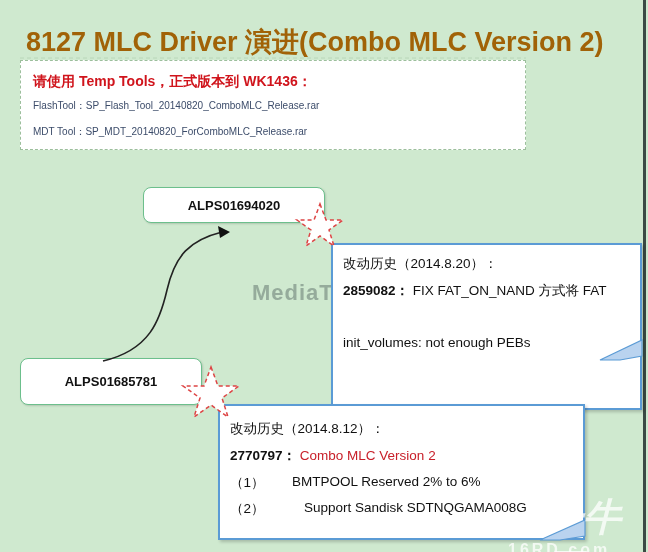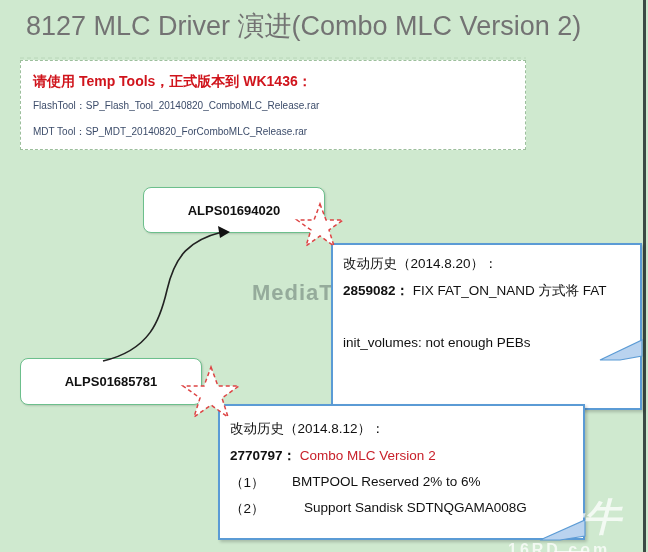--- a/index.html
+++ b/index.html
@@ -1,18 +1,18 @@
 <!DOCTYPE html>
 <html><head>
 <meta charset="utf-8">
 <style>
   html,body{margin:0;padding:0;}
   body{width:648px;height:552px;position:relative;overflow:hidden;background:#cfe9cf;font-family:"Liberation Sans","DejaVu Sans",sans-serif;}
   .frame-right{position:absolute;left:643px;top:0;width:3px;height:552px;background:#3a4a44;}
-  .title{position:absolute;left:26px;top:8px;font-size:27px;color:#737373;font-weight:normal;letter-spacing:0px;white-space:nowrap;}
+  .title{position:absolute;left:26px;top:24px;font-size:27px;color:#a16207;font-weight:bold;letter-spacing:0px;white-space:nowrap;}
   .infobox{position:absolute;left:20px;top:60px;width:506px;height:90px;background:#fff;border:1.5px dashed #9cbf9c;box-sizing:border-box;padding:8px 0 0 12px;}
   .infobox .l1{color:#d0141c;font-weight:bold;font-size:14px;height:24px;line-height:24px;}
   .infobox .l2,.infobox .l3{color:#3c4c6a;font-size:10px;height:26px;line-height:26px;}
   .node{position:absolute;background:#fff;border:1.5px solid #6cbf8c;border-radius:8px;box-sizing:border-box;display:flex;align-items:center;justify-content:center;font-weight:bold;font-size:13px;color:#111;box-shadow:1px 1px 2px rgba(0,0,0,.15);}
   .callout{position:absolute;background:#fff;border:2px solid #5b9bd5;box-sizing:border-box;box-shadow:2px 2px 3px rgba(0,0,0,.2);}
   .callout .row{font-size:13.5px;color:#111;white-space:nowrap;}
   .red{color:#c8202a;}
   .b{font-weight:bold;}
   .wm{position:absolute;left:252px;top:280px;font-size:22px;font-weight:bold;color:rgba(110,130,120,.6);letter-spacing:1px;}
   .wm2{position:absolute;font-weight:bold;color:rgba(255,255,255,.75);}
@@ -34,21 +34,21 @@
   <div class="l2">
     <span>FlashTool：</span><span>SP_Flash_Tool_20140820_ComboMLC_Release.rar</span>
   </div>
   <div class="l3">
     <span>MDT Tool：</span><span>SP_MDT_20140820_ForComboMLC_Release.rar</span>
   </div>
 </div>
 
 <div class="wm">MediaTek</div>
 
-<div class="node" style="left:143px;top:187px;width:182px;height:46px;">
+<div class="node" style="left:143px;top:187px;width:182px;height:36px;">
   <span>ALPS01694020</span>
 </div>
 
 <div class="callout" style="left:331px;top:243px;width:311px;height:167px;">
   <div class="row" style="position:absolute;left:10px;top:10px;">改动历史（2014.8.20）：</div>
   <div class="row" style="position:absolute;left:10px;top:37px;">
     <span class="b">2859082：</span>
     <span>FIX FAT_ON_NAND 方式将 FAT</span>
   </div>
   <div class="row" style="position:absolute;left:10px;top:90px;">init_volumes: not enough PEBs</div>

